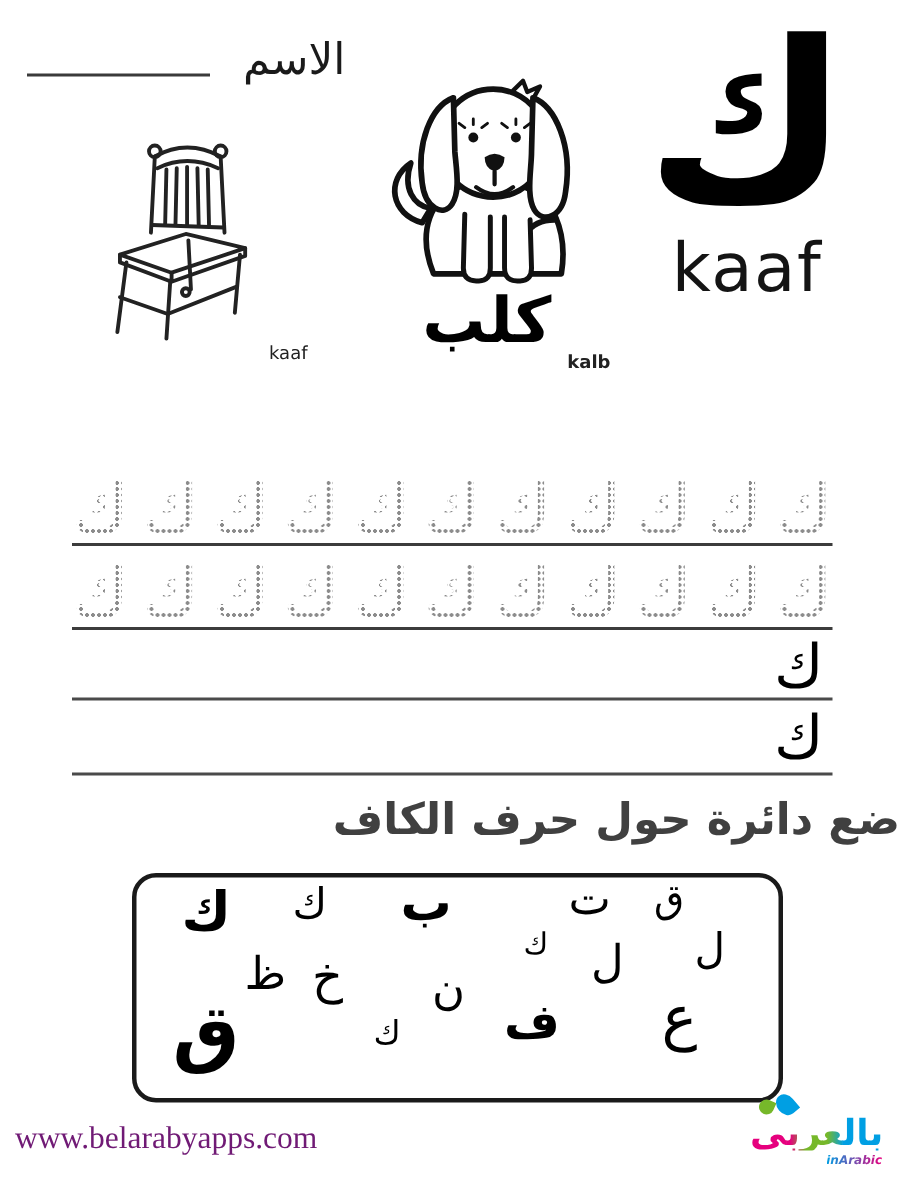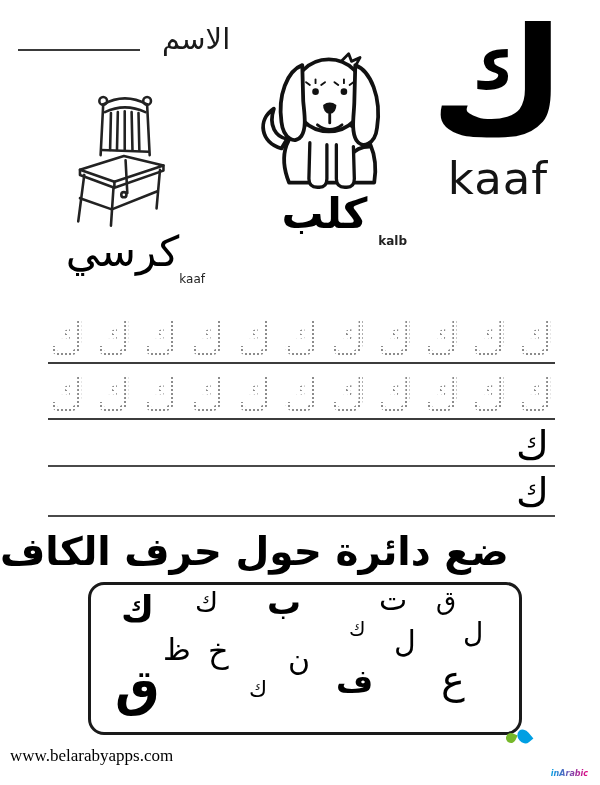--- a/index.html
+++ b/index.html
@@ -53,32 +53,32 @@
     position:absolute; left:48px; width:507px;
     border-bottom:2px solid #4a4a4a;
     text-align:right; direction:rtl;
   }
   .write-row-1 { top:422px; height:45px; }
   .write-row-2 { top:469px; height:48px; }
   .write-letter { font-size:40px; line-height:1.15; padding-left:6px; color:#000; display:inline-block; margin-right:6px;}
   
   .instruction {
     position:absolute; top:529px; left:0; width:600px;
-    text-align:left; font-size:39px; font-weight:bold; color:#000000;
+    text-align:right; font-size:29px; font-weight:bold; color:#404040;
   }
   .letters-box {
     position:absolute; top:582px; left:88px; width:434px; height:153px;
     border:3px solid #1a1a1a; border-radius:16px; background:#fff;
   }
   .scatter-letter { position:absolute; line-height:1; color:#000; }
   .scatter-letter.bold { font-weight:bold; }
   
   .website {
     position:absolute; top:746px; left:10px;
-    font-family:"Liberation Serif", serif; font-size:17px; color:#000000;
+    font-family:"Liberation Serif", serif; font-size:21px; color:#701a75;
   }
   .logo { position:absolute; top:731px; right:2px; width:100px; height:54px; }
   .logo-text {
     position:absolute; left:2px; top:12px;
     font-size:24px; font-weight:bold; line-height:1;
     background:linear-gradient(90deg,#e6007e 0%,#e6007e 30%,#76b82a 42%,#76b82a 58%,#009fe3 70%,#009fe3 100%);
     -webkit-background-clip:text; background-clip:text; color:transparent;
   }
   .logo-sub {
     position:absolute; right:10px; top:38px;
@@ -109,21 +109,20 @@
     <path d="M42,19 Q67,5 93,19"></path>
     <path d="M44,28 Q67,17 91,28"></path>
     <path d="M51,29 L50,72 M59,28 L58,72 M67,27 L67,72 M75,28 L76,72 M83,29 L84,72"></path>
     <path d="M40,72 L95,74"></path>
     <polygon points="15,95 66,79 112,90 55,109" fill="#fff"></polygon>
     <path d="M15,95 L15,101 L55,116 L55,109 M112,90 L112,96 L55,116"></path>
     <path d="M20,101 L13,155 M54,115 L51,160 M108,95 L104,140 M68,84 L70,122"></path>
     <path d="M15,128 L52,141 M52,141 L105,120"></path>
     <circle cx="66" cy="124" r="3" fill="#fff"></circle>
   </svg>
-  <div class="vocab-word">كرسي</div>
   <div class="vocab-latin">kaaf</div>
 </div>
 
 <div class="vocab vocab-dog">
   <svg width="152" height="142" viewBox="0 0 160 150" fill="none" stroke="#111" stroke-width="4" stroke-linecap="round" stroke-linejoin="round">
     <path d="M34,104 C12,98 8,74 26,62 C20,80 28,92 40,94 Z" fill="#fff"></path>
     <path d="M42,140 C30,110 40,86 62,78 C92,68 120,80 128,100 C134,114 134,128 132,140 Z" fill="#fff"></path>
     <path d="M102,140 C98,116 110,102 127,102"></path>
     <circle cx="84" cy="48" r="38" fill="#fff" stroke-width="4"></circle>
     <path d="M98,11 l7,-7 l3,8 l9,-4 l-5,9" stroke-width="3"></path>
@@ -191,14 +190,15 @@
     <span class="scatter-letter bold" style="left: 245px; top: 80px; font-size: 32px;">ف</span>
     <span class="scatter-letter" style="left: 303px; top: 42px; font-size: 30px;">ل</span>
     <span class="scatter-letter" style="left: 350px; top: 74px; font-size: 40px;">ع</span>
     <span class="scatter-letter" style="left: 372px; top: 34px; font-size: 28px;">ل</span>
   </div>
 
 <div class="website">www.belarabyapps.com</div>
 <div class="logo">
   <div class="drop drop-green"></div>
   <div class="drop drop-blue"></div>
+  <div class="logo-text">بالعربي</div>
   <div class="logo-sub">inArabic</div>
 </div>
 
 </body></html>

